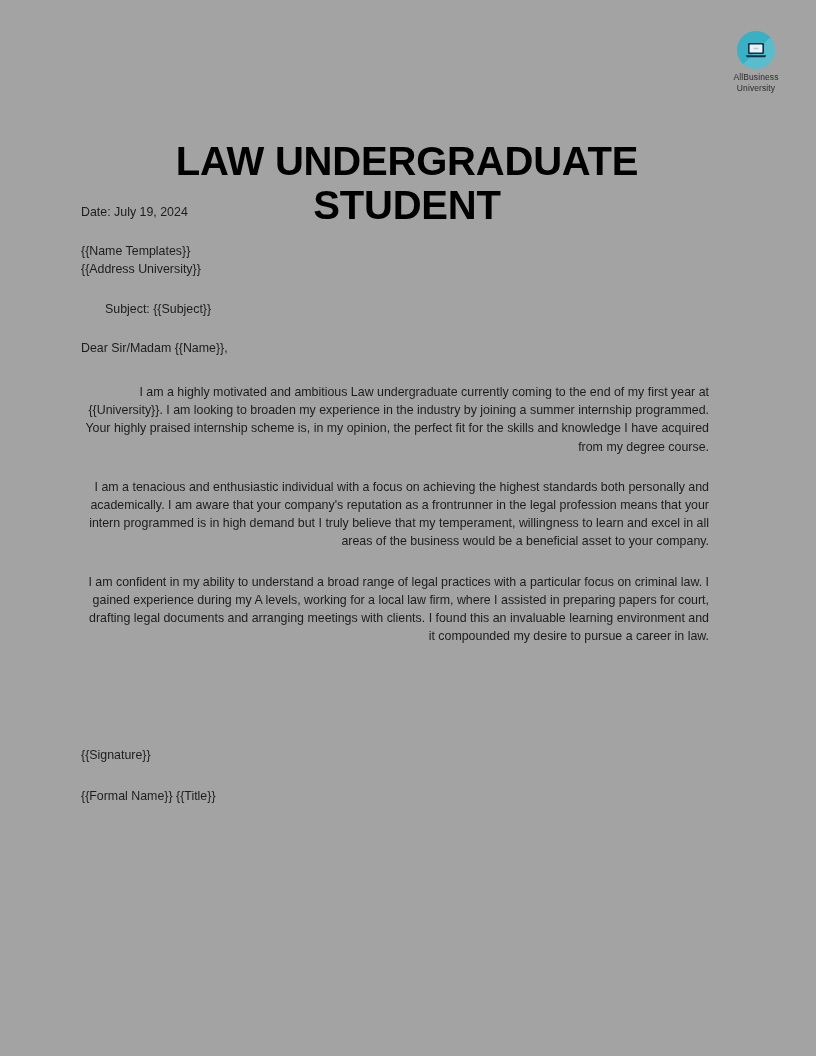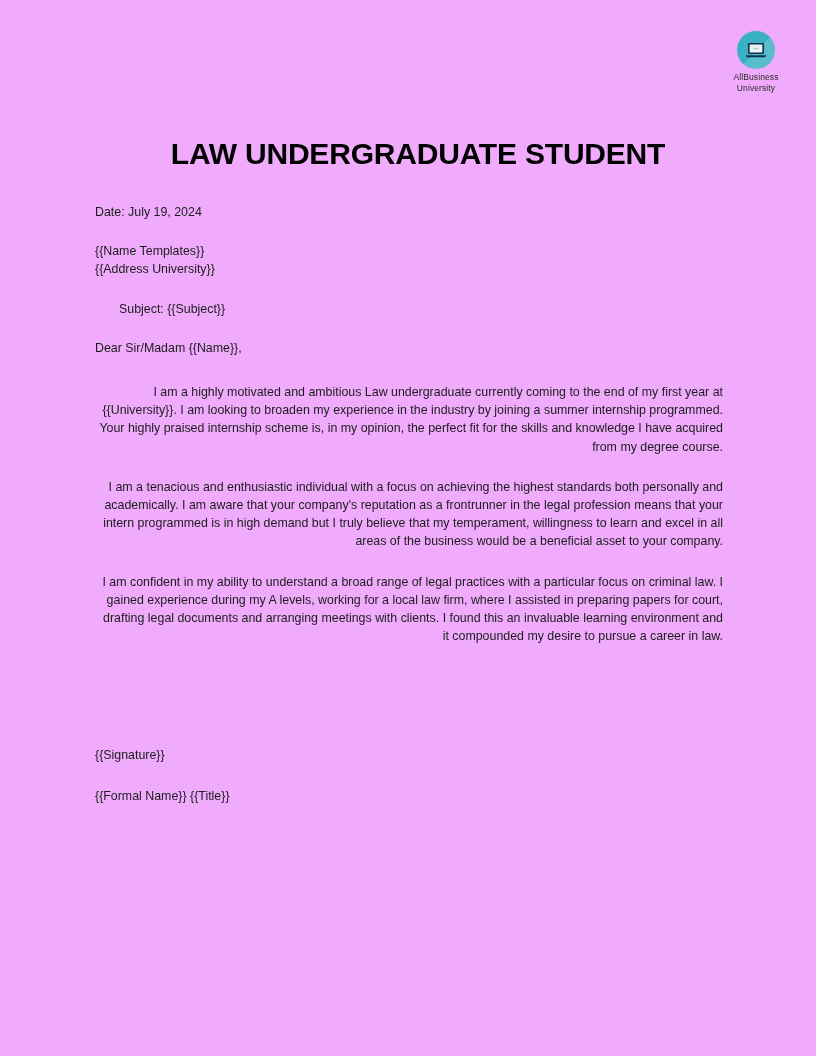--- a/index.html
+++ b/index.html
@@ -5,21 +5,21 @@
   html, body {
     margin: 0;
     padding: 0;
     background: #ffffff;
   }
 
   .page {
     position: relative;
     width: 816px;
     height: 1056px;
-    background: #f0abfc;
+    background: #a3a3a3;
     margin: 0 auto;
     overflow: hidden;
     font-family: "Liberation Sans", sans-serif;
     color: #1a1a1a;
     -webkit-font-smoothing: antialiased;
   }
 
   
   .logo-block {
     position: absolute;
@@ -64,36 +64,36 @@
     line-height: 10.5px;
     color: #2b2b2b;
     font-family: "Liberation Sans", sans-serif;
     letter-spacing: 0.1px;
   }
 
   
   .doc-title {
     position: absolute;
     top: 112px;
-    left: 106px;
+    left: 95px;
     width: 624px;
     text-align: center;
-    font-size: 30px;
+    font-size: 40px;
     line-height: 44px;
     font-weight: bold;
     letter-spacing: -0.2px;
     color: #000000;
   }
   .doc-title .tline { display: block; }
 
   
   .letter {
     position: absolute;
     top: 203px;
-    left: 95px;
+    left: 81px;
     width: 628px;
     font-size: 12.4px;
     line-height: 18.2px;
     color: #1c1c1c;
   }
 
   .blk { margin: 0; }
 
   .gap-16 { height: 21px; }
   .gap-18 { height: 22px; }

